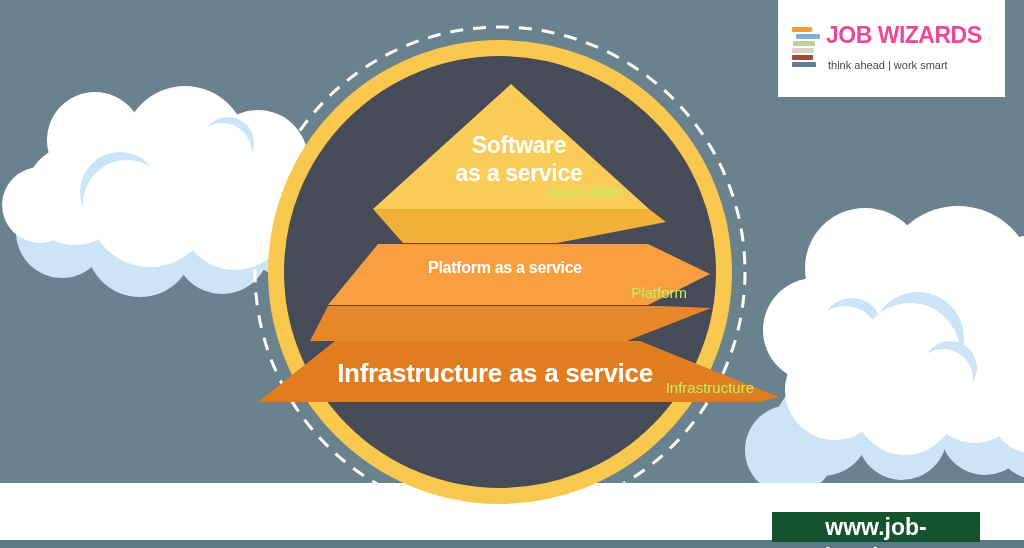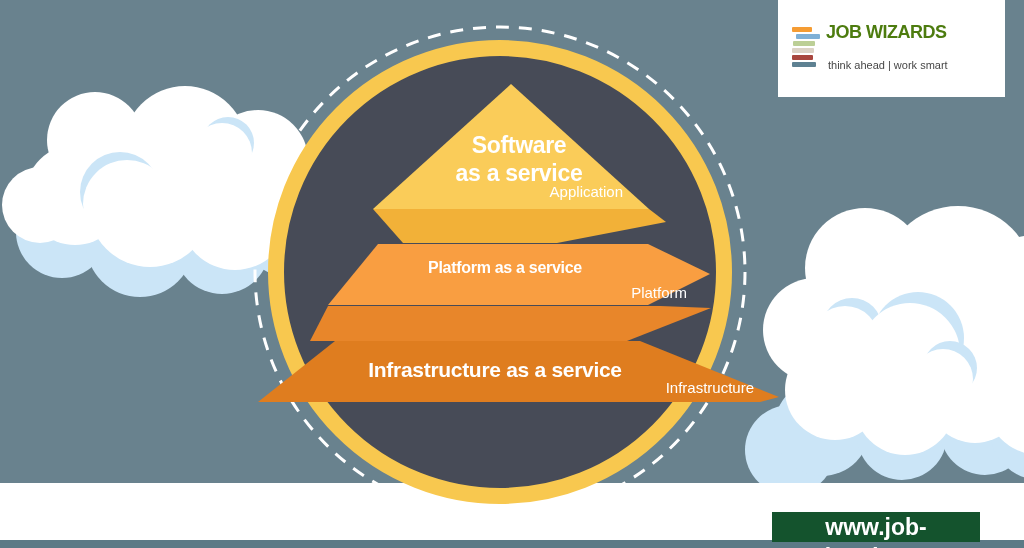--- a/index.html
+++ b/index.html
@@ -9,43 +9,43 @@
     -webkit-font-smoothing:antialiased;
   }
   .stage svg{position:absolute;left:0;top:0;}
   .txt{position:absolute;}
   .band-title{
     color:#ffffff;font-weight:bold;text-align:center;
     letter-spacing:-0.3px;
   }
   .sw-title{left:364px;top:131px;width:310px;font-size:23px;line-height:28px;}
   .pf-title{left:340px;top:259px;width:330px;font-size:16px;}
-  .if-title{left:330px;top:358px;width:330px;font-size:21px;}
+  .if-title{left:330px;top:358px;width:330px;font-size:26px;}
   .band-label{
-    color:#ffffff;font-size:15px;text-align:right;width:200px;
+    color:#bef264;font-size:15px;text-align:right;width:200px;
   }
   .app-label{left:423px;top:183px;}
   .pf-label{left:487px;top:284px;}
   .if-label{left:554px;top:379px;}
 
   .logo-box{
     position:absolute;left:778px;top:0;width:227px;height:97px;
     background:#ffffff;
   }
   .logo-icon{position:absolute;left:12px;top:27px;width:34px;}
   .logo-icon .bar{height:5px;margin-bottom:2px;border-radius:1px;}
   .b1{width:20px;margin-left:2px;background:#F59C33;}
   .b2{width:24px;margin-left:6px;background:#7FB0D6;}
   .b3{width:22px;margin-left:3px;background:#BCCF96;}
   .b4{width:22px;margin-left:2px;background:#DCD3C6;}
   .b5{width:21px;margin-left:2px;background:#A8463E;}
   .b6{width:24px;margin-left:2px;background:#5E8192;}
   .logo-name{
     position:absolute;left:48px;top:22px;width:175px;
-    color:#4d7c0f;font-size:18px;font-weight:bold;letter-spacing:-0.5px;
+    color:#ec4899;font-size:23px;font-weight:bold;letter-spacing:-0.5px;
     white-space:nowrap;
   }
   .logo-tagline{
     position:absolute;left:50px;top:53px;width:170px;
     color:#474747;font-size:11px;white-space:nowrap;margin-top:6px;
   }
   .footer-box{
     position:absolute;left:772px;top:512px;width:208px;height:30px;
     background:#14532d;color:#ffffff;font-size:23px;font-weight:bold;
     text-align:center;line-height:30px;

